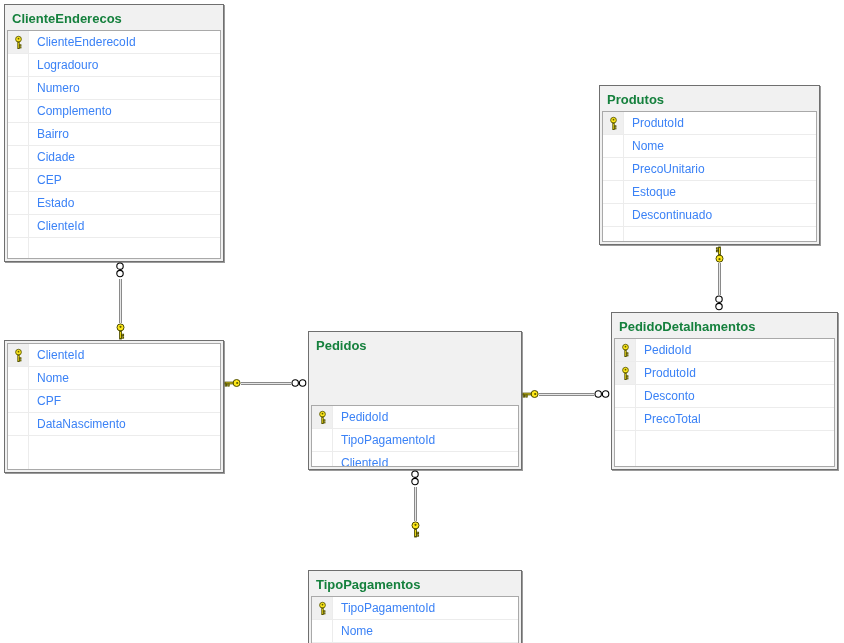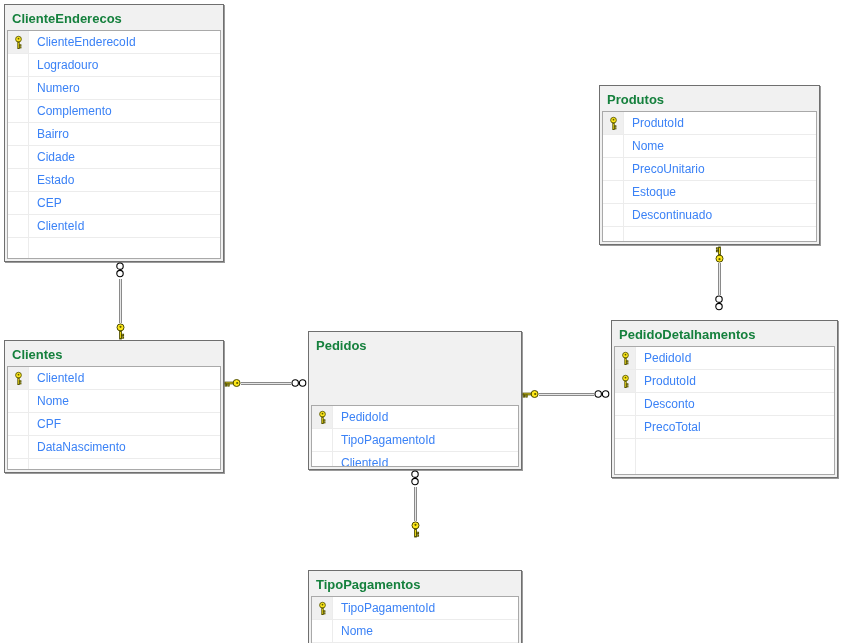--- a/index.html
+++ b/index.html
@@ -130,25 +130,25 @@
         <div class="col-row">
           <span class="icon-cell"></span>
           <span class="col-name">Bairro</span>
         </div>
         <div class="col-row">
           <span class="icon-cell"></span>
           <span class="col-name">Cidade</span>
         </div>
         <div class="col-row">
           <span class="icon-cell"></span>
+          <span class="col-name">CEP</span>
+        </div>
+        <div class="col-row">
+          <span class="icon-cell"></span>
           <span class="col-name">Estado</span>
-        </div>
-        <div class="col-row">
-          <span class="icon-cell"></span>
-          <span class="col-name">CEP</span>
         </div>
         <div class="col-row">
           <span class="icon-cell"></span>
           <span class="col-name">ClienteId</span>
         </div>
         <div class="col-row empty">
           <span class="icon-cell"></span>
         </div>
       </div>
   </div>
@@ -184,21 +184,20 @@
           <span class="icon-cell"></span>
           <span class="col-name">Descontinuado</span>
         </div>
         <div class="col-row empty">
           <span class="icon-cell"></span>
         </div>
       </div>
   </div>
 
   <div class="table-window" style="left:4px; top:340px; width:220px; height:133px;">
-    <div class="table-title">Clientes</div>
     <div class="table-grid">
         <div class="col-row">
           <span class="icon-cell key">
             <svg width="9" height="15" viewBox="0 0 11 17">
               <circle cx="5.5" cy="4.4" r="3.5" fill="#ffe81a" stroke="#4a4a00" stroke-width="1"></circle>
               <circle cx="5.5" cy="3.8" r="1.1" fill="#5a5a00"></circle>
               <rect x="4.6" y="7.8" width="1.8" height="8.2" fill="#ffe81a" stroke="#4a4a00" stroke-width="0.9"></rect>
               <rect x="6.4" y="11.2" width="2.2" height="1.4" fill="#ffe81a" stroke="#4a4a00" stroke-width="0.9"></rect>
               <rect x="6.4" y="13.8" width="2.2" height="1.4" fill="#ffe81a" stroke="#4a4a00" stroke-width="0.9"></rect>
             </svg>
@@ -245,21 +244,21 @@
         <div class="col-row">
           <span class="icon-cell"></span>
           <span class="col-name">ClienteId</span>
         </div>
         <div class="col-row empty">
           <span class="icon-cell"></span>
         </div>
       </div>
   </div>
 
-  <div class="table-window" style="left:611px; top:320px; width:227px; height:158px;">
+  <div class="table-window" style="left:611px; top:312px; width:227px; height:158px;">
     <div class="table-title">PedidoDetalhamentos</div>
     <div class="table-grid">
         <div class="col-row">
           <span class="icon-cell key">
             <svg width="9" height="15" viewBox="0 0 11 17">
               <circle cx="5.5" cy="4.4" r="3.5" fill="#ffe81a" stroke="#4a4a00" stroke-width="1"></circle>
               <circle cx="5.5" cy="3.8" r="1.1" fill="#5a5a00"></circle>
               <rect x="4.6" y="7.8" width="1.8" height="8.2" fill="#ffe81a" stroke="#4a4a00" stroke-width="0.9"></rect>
               <rect x="6.4" y="11.2" width="2.2" height="1.4" fill="#ffe81a" stroke="#4a4a00" stroke-width="0.9"></rect>
               <rect x="6.4" y="13.8" width="2.2" height="1.4" fill="#ffe81a" stroke="#4a4a00" stroke-width="0.9"></rect>

